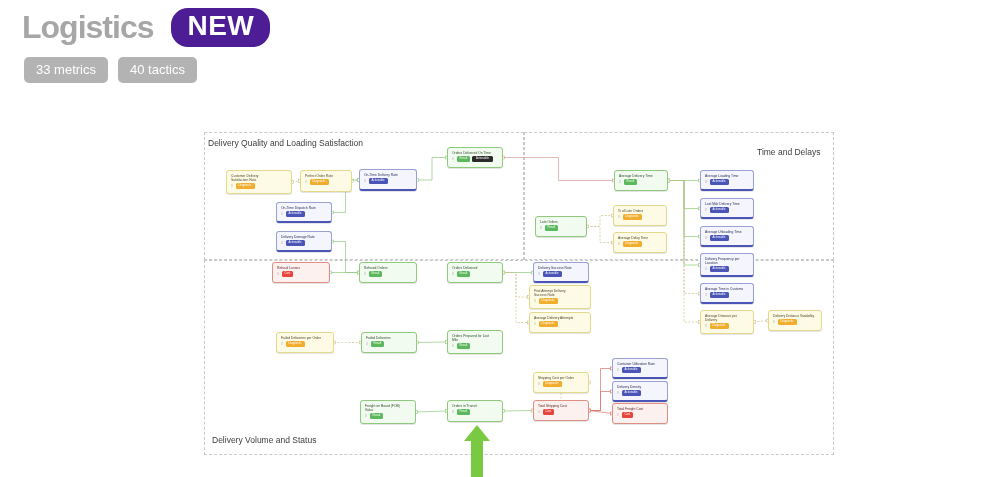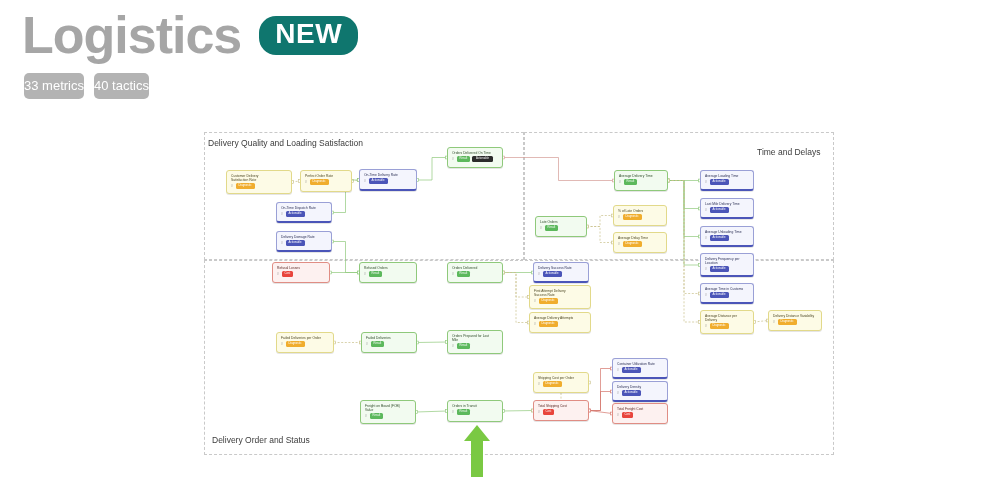--- a/index.html
+++ b/index.html
@@ -8,33 +8,33 @@
     background: #ffffff;
     font-family: "Liberation Sans", sans-serif;
     overflow: hidden;
   }
   #root { position: relative; width: 1005px; height: 477px; }
 
   
   .header { position: absolute; left: 22px; top: 8px; }
   .title-row { display: flex; align-items: center; gap: 18px; }
   .page-title {
-    font-size: 52px; font-weight: bold; color: #a6a6a6;
+    font-size: 32px; font-weight: bold; color: #a6a6a6;
     letter-spacing: -1px; line-height: 1.05;
   }
   .new-badge {
-    background: #0f766e; color: #ffffff;
+    background: #4c1d95; color: #ffffff;
     font-size: 28px; font-weight: bold; letter-spacing: 0.5px;
     padding: 3px 16px 5px; border-radius: 17px;
     line-height: 1.1;
   }
   .pill-row { display: flex; gap: 10px; margin-top: 10px; margin-left: 2px; }
   .pill {
     background: #b3b3b3; color: #ffffff;
-    font-size: 13px; padding: 5px 0 6px; border-radius: 5px;
+    font-size: 13px; padding: 5px 12px 6px; border-radius: 5px;
     white-space: nowrap;
   }
 
   
   .canvas { position: absolute; left: 0; top: 120px; width: 1005px; height: 357px; }
 
   .section-box {
     position: absolute;
     border: 1px dashed #c9c9c9;
     background: transparent;
@@ -117,21 +117,21 @@
     </div>
   </div>
 
   <div class="canvas">
     <div id="sections">
         <div class="section-box" style="left: 204px; top: 12px; width: 320px; height: 128px;"></div>
         <div class="section-label" style="left: 208px; top: 18px;">Delivery Quality and Loading Satisfaction</div>
         <div class="section-box" style="left: 524px; top: 12px; width: 310px; height: 128px;"></div>
         <div class="section-label" style="left: 757px; top: 27px;">Time and Delays</div>
         <div class="section-box" style="left: 204px; top: 140px; width: 630px; height: 195px;"></div>
-        <div class="section-label" style="left: 212px; top: 315px;">Delivery Order and Status</div>
+        <div class="section-label" style="left: 212px; top: 315px;">Delivery Volume and Status</div>
       </div>
     <svg class="edges" id="edge-layer" viewBox="0 0 1005 357" preserveAspectRatio="none">
         <path d="M 292 62 L 300 61" fill="none" stroke="#c9c089" stroke-width="0.7" stroke-dasharray="2,1.6"></path>
         <rect x="290.6" y="60.6" width="2.8" height="2.8" fill="#ffffff" stroke="#c9c089" stroke-width="0.6"></rect>
         <rect x="298.6" y="59.6" width="2.8" height="2.8" fill="#ffffff" stroke="#c9c089" stroke-width="0.6"></rect>
         <path d="M 352 61 L 359 60" fill="none" stroke="#c9c089" stroke-width="0.7" stroke-dasharray="2,1.6"></path>
         <rect x="350.6" y="59.6" width="2.8" height="2.8" fill="#ffffff" stroke="#c9c089" stroke-width="0.6"></rect>
         <rect x="357.6" y="58.6" width="2.8" height="2.8" fill="#ffffff" stroke="#c9c089" stroke-width="0.6"></rect>
         <path d="M 417 60 L 432 60 L 432 37.5 L 447 37.5" fill="none" stroke="#8fc97b" stroke-width="0.7"></path>
         <rect x="415.6" y="58.6" width="2.8" height="2.8" fill="#ffffff" stroke="#8fc97b" stroke-width="0.6"></rect>

